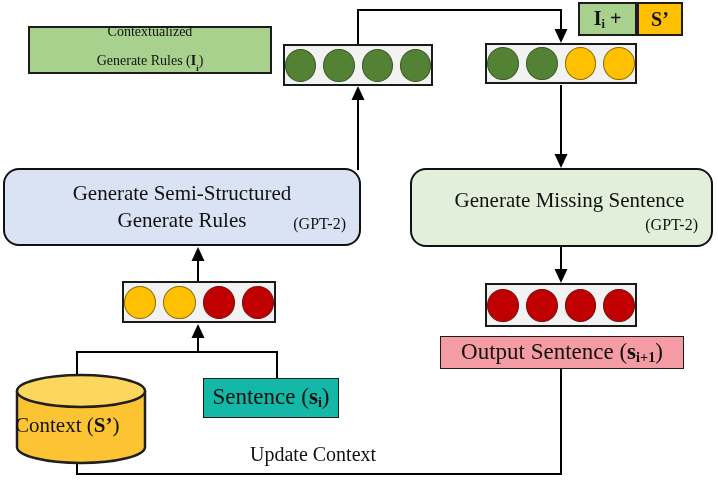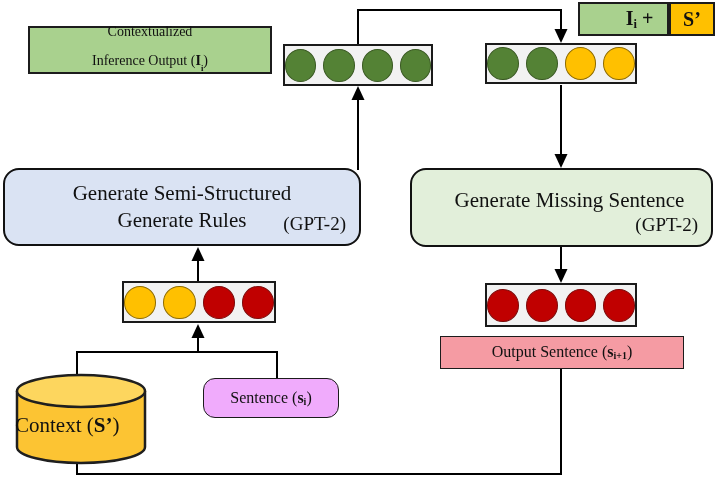--- a/index.html
+++ b/index.html
@@ -14,36 +14,36 @@
     border:2px solid #1c1c1c;text-align:center;z-index:2;
     display:flex;flex-direction:column;justify-content:center;
   }
   .cir{left:28px;top:26px;width:244px;height:48px;font-size:14px;line-height:29px;}
   .procbox{
     border:2.5px solid #111;border-radius:16px;z-index:2;font-size:21px;
     display:flex;flex-direction:column;justify-content:center;text-align:center;
   }
   .proc-blue{left:3px;top:168px;width:358px;height:78px;line-height:27px;}
   .proc-green{left:410px;top:168px;width:303px;height:79px;line-height:27px;}
-  .gpt-tag{position:absolute;right:13px;bottom:7px;font-size:19px;}
+  .gpt-tag{position:absolute;right:13px;bottom:7px;font-size:16px;}
   .rowbox{
     background:#f2f2f2;border:2px solid #1a1a1a;z-index:2;
     display:flex;align-items:center;justify-content:center;gap:7px;
   }
   .row-a{left:283px;top:44px;width:150px;height:42px;}
   .row-b{left:485px;top:43px;width:152px;height:41px;}
   .row-c{left:122px;top:281px;width:154px;height:42px;}
   .row-d{left:485px;top:283px;width:152px;height:44px;}
   .token{width:31px;height:31px;border-radius:50%;border:1.5px solid #333;display:inline-block;}
   .legend{left:578px;top:2px;height:34px;display:flex;z-index:2;font-size:20px;font-weight:bold;}
   .legend > div{border:2px solid #1c1c1c;display:flex;align-items:center;justify-content:center;}
   .legend-left{width:55px;border-right-width:1px;}
   .legend-right{width:42px;border-left-width:1px;}
   .pinkbox{
-    border:1.5px solid #1c1c1c;z-index:2;font-size:16px;text-align:center;
+    border:1.5px solid #1c1c1c;z-index:2;font-size:23px;text-align:center;
     display:flex;align-items:center;justify-content:center;font-family:Liberation Serif, serif;
   }
   .outbox{left:440px;top:336px;width:244px;height:33px;}
   .sentbox{left:203px;top:378px;width:136px;height:40px;}
   .cylwrap{left:15px;top:373px;width:132px;height:96px;z-index:2;}
   .cyl-label{position:absolute;left:0;top:40px;width:100%;font-size:21px;z-index:3;}
   .update-ctx{left:250px;top:443px;font-size:20px;z-index:2;}
   sub{font-size:62%;vertical-align:-20%;}
   b{font-weight:bold;}
 </style>
@@ -75,25 +75,25 @@
       <polygon points="561,43 554.5,29 567.5,29"></polygon>
       <polygon points="561,168 554.5,154 567.5,154"></polygon>
       <polygon points="561,283 554.5,269 567.5,269"></polygon>
       <polygon points="198,247 191.5,261 204.5,261"></polygon>
       <polygon points="198,324 191.5,338 204.5,338"></polygon>
     </g>
   </svg>
 
   <div class="abs labelbox cir" style="background: rgb(169, 209, 142);">
     <div>Contextualized</div>
-    <div><span>Inference Output (</span><b><span>I</span><sub>i</sub></b><span>)</span></div>
+    <div><span>Generate Rules (</span><b><span>I</span><sub>i</sub></b><span>)</span></div>
   </div>
 
   <div class="abs legend">
-    <div class="legend-left" style="background: rgb(169, 209, 142); padding-left: 32px;">
+    <div class="legend-left" style="background: rgb(169, 209, 142);">
         <span><span>I</span><sub>i</sub><span> +</span></span>
       </div>
     <div class="legend-right" style="background: rgb(255, 192, 0);">
         <span>S’</span>
       </div>
   </div>
 
   <div class="abs rowbox row-a">
       <span class="token" style="background: rgb(84, 130, 53); border-color: rgb(58, 90, 35);"></span>
       <span class="token" style="background: rgb(84, 130, 53); border-color: rgb(58, 90, 35);"></span>
@@ -126,26 +126,27 @@
   </div>
   <div class="abs procbox proc-green" style="background: rgb(226, 239, 218); padding-left: 16px;">
     <div style="margin-bottom:14px;">Generate Missing Sentence</div>
     <span class="gpt-tag">(GPT-2)</span>
   </div>
 
   <div class="abs pinkbox outbox" style="background: rgb(245, 155, 163);">
     <span><span>Output Sentence (</span><b><span>s</span><sub>i+1</sub></b><span>)</span></span>
   </div>
 
-  <div class="abs pinkbox sentbox" style="background: #f0abfc; border-radius: 12px;">
+  <div class="abs pinkbox sentbox" style="background: #14b8a6;">
     <span><span>Sentence (</span><b><span>s</span><sub>i</sub></b><span>)</span></span>
   </div>
 
   <div class="abs cylwrap">
     <svg width="132" height="96" viewBox="0 0 132 96">
       <path id="cyl-body" d="M2,18 L2,74 A64,16 0 0 0 130,74 L130,18" fill="#fcc433" stroke="#1f1f1f" stroke-width="2.5"></path>
       <ellipse id="cyl-top" cx="66" cy="18" rx="64" ry="16" fill="#fdd65e" stroke="#1f1f1f" stroke-width="2.5"></ellipse>
     </svg>
     <div class="cyl-label"><span>Context (</span><b>S’</b><span>)</span></div>
   </div>
 
+  <div class="abs update-ctx">Update Context</div>
 
 </div>
 
 </body></html>

